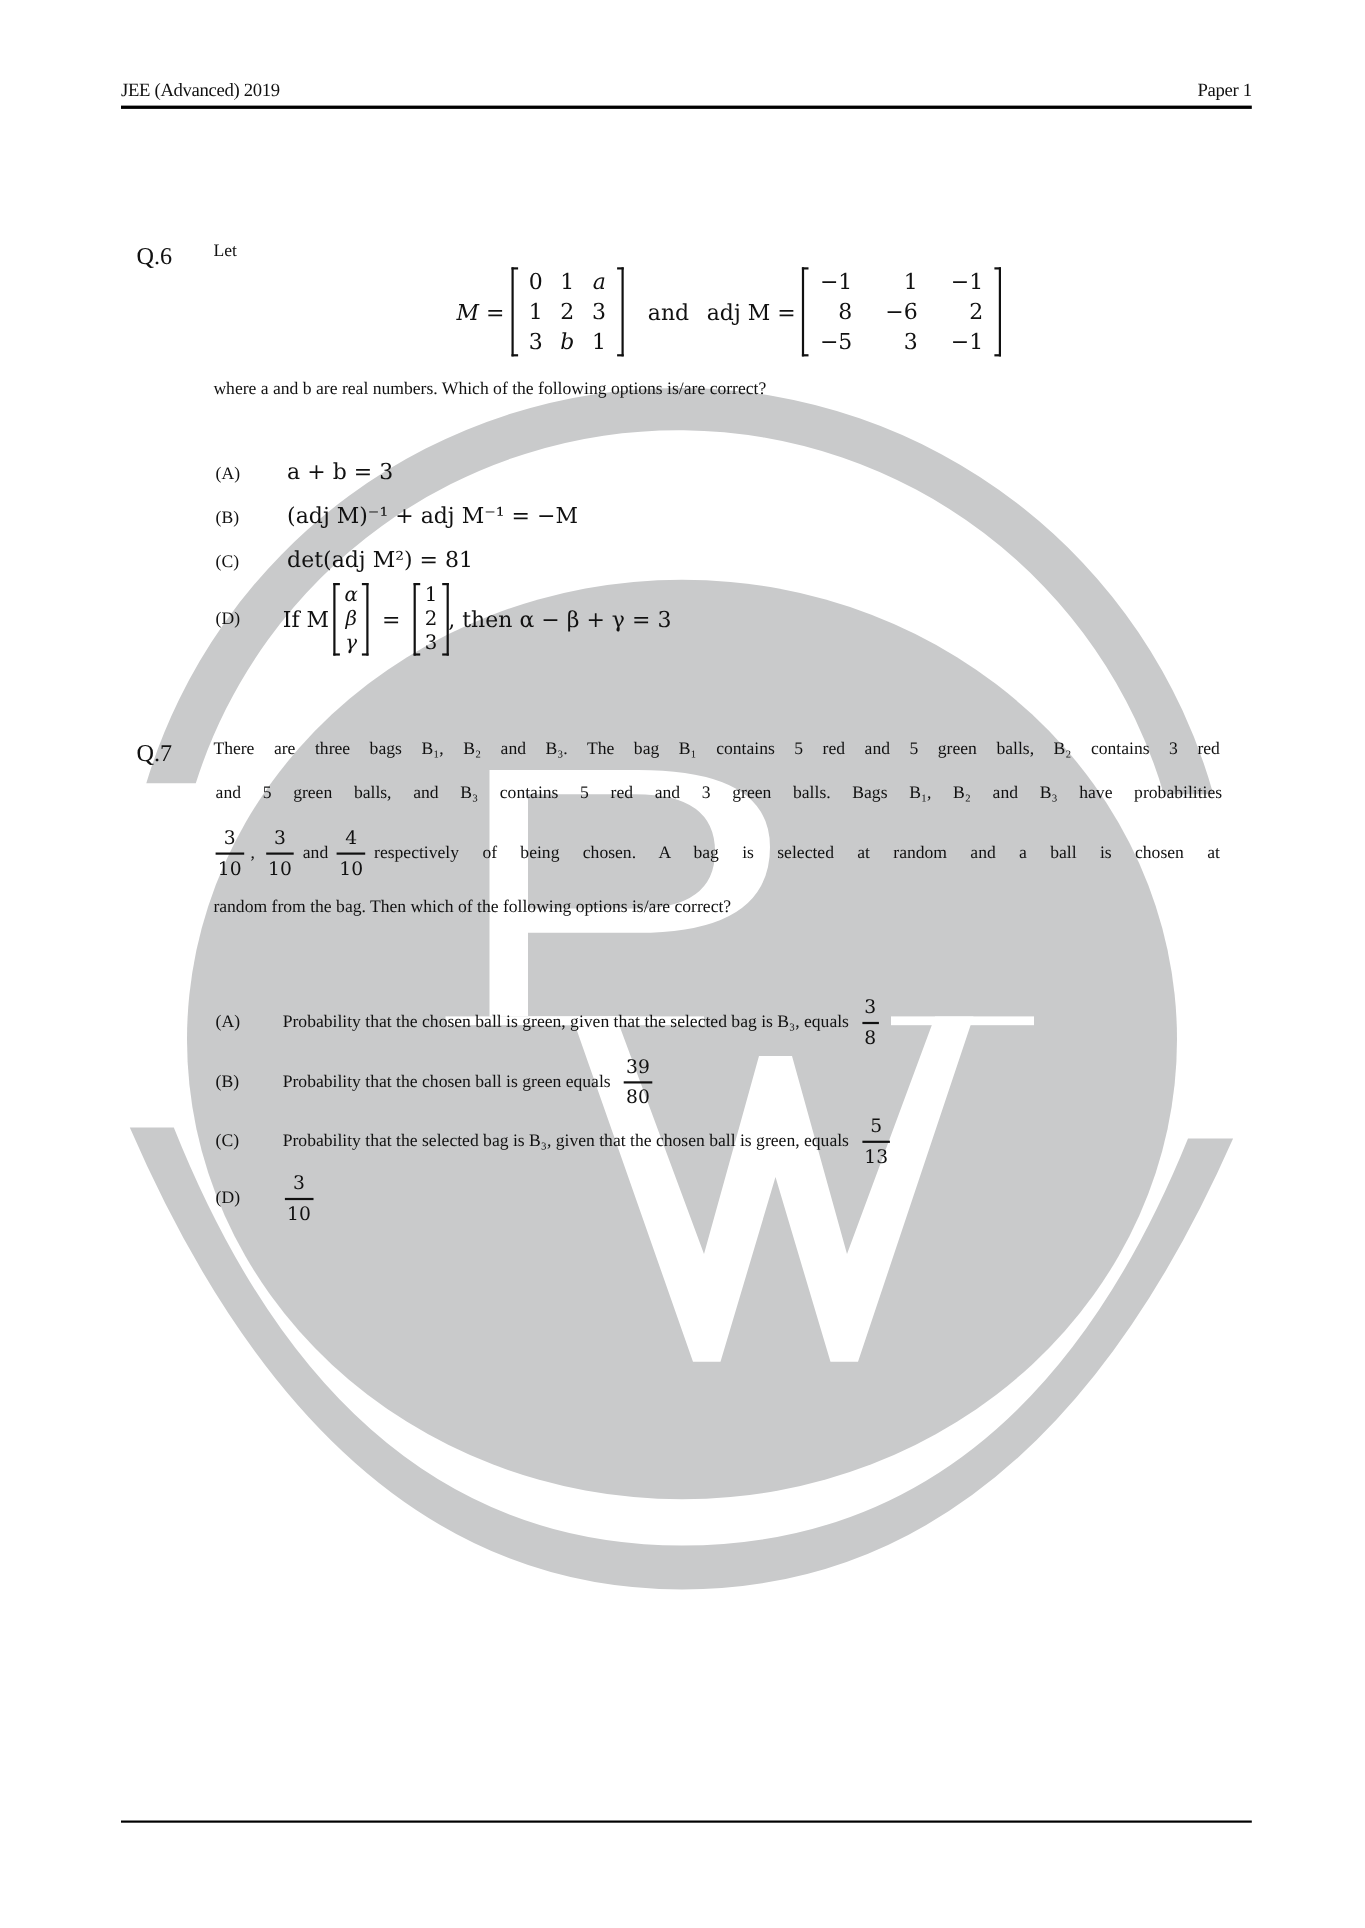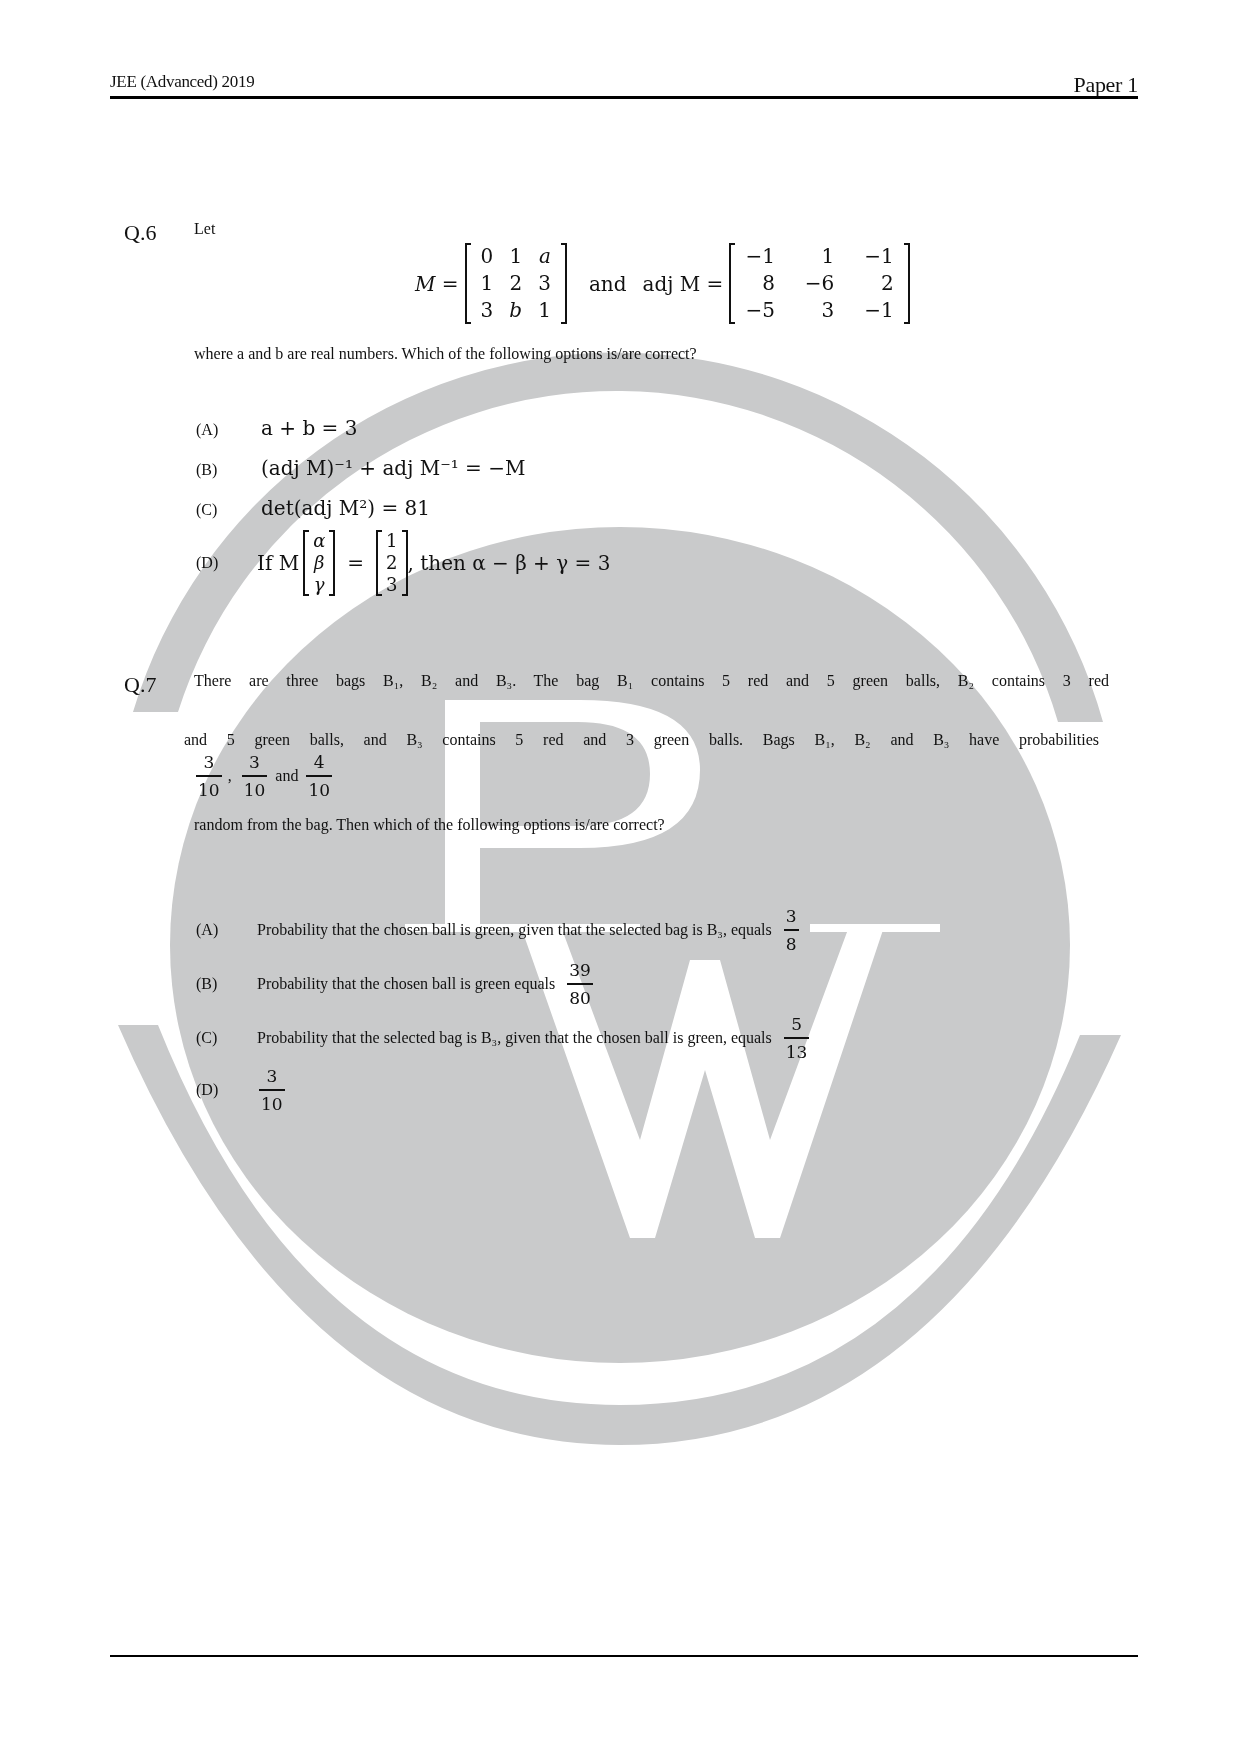--- a/index.html
+++ b/index.html
@@ -6,21 +6,21 @@
   body { width: 1241px; height: 1753px; position: relative; overflow: hidden;
          font-family: "Liberation Serif", "DejaVu Serif", serif; color: #111; }
   .page { position: absolute; left: 0; top: 0; width: 1241px; height: 1753px; }
 
   
   .watermark { position: absolute; left: 0; top: 0; width: 1241px; height: 1753px; z-index: 0; }
 
   
   .header { position: absolute; left: 110px; top: 72px; width: 1028px; height: 26px; z-index: 2; }
   .header .title { position: absolute; left: 0; top: 0; font-size: 17px; letter-spacing: -0.3px; }
-  .header .paper { position: absolute; right: 0; top: 0; font-size: 22px; letter-spacing: -0.3px; text-align: right; }
+  .header .paper { position: absolute; right: 0; top: 0; font-size: 17px; letter-spacing: -0.3px; text-align: right; }
   .rule-top { position: absolute; left: 110px; top: 96px; width: 1028px; height: 3px; background: #000; z-index: 2; }
   .rule-bottom { position: absolute; left: 110px; top: 1655px; width: 1028px; height: 2px; background: #000; z-index: 2; }
 
   .content { position: absolute; left: 0; top: 0; width: 1241px; z-index: 3; }
   .abs { position: absolute; white-space: nowrap; }
   .qnum { font-size: 22px; }
   .text { font-size: 16px; }
   .math { font-family: "DejaVu Serif", "Liberation Serif", serif; font-size: 20px; }
   .math i, i.m { font-style: italic; }
 
@@ -175,40 +175,41 @@
               </table>
           </span>
           <span class="math">, then α − β + γ = 3</span>
         </div>
       </div>
     </div>
 
     <div>
       <span class="abs qnum" style="left:124px; top:672px;">Q.7</span>
       <div class="abs text justify" style="left:194px; top:672px; width:915px;">There are three bags B₁, B₂ and B₃. The bag B₁ contains 5 red and 5 green balls, B₂ contains 3 red</div>
-      <div class="abs text justify" style="left:184px; top:712px; width:915px;margin-top:19px;">and 5 green balls, and B₃ contains 5 red and 3 green balls. Bags B₁, B₂ and B₃ have probabilities</div>
+      <div class="abs text justify" style="left:196px; top:712px; width:915px;">and 5 green balls, and B₃ contains 5 red and 3 green balls. Bags B₁, B₂ and B₃ have probabilities</div>
 
       <div class="abs" style="left:194px; top:752px; width:915px; display:flex; align-items:center;">
         <span class="frac">
             <span class="num">3</span>
             <span class="bar"></span>
             <span class="den">10</span>
           </span>
         <span class="text" style="margin:0 8px 0 4px;">,</span>
         <span class="frac">
             <span class="num">3</span>
             <span class="bar"></span>
             <span class="den">10</span>
           </span>
         <span class="text" style="margin:0 6px;">and</span>
         <span class="frac">
             <span class="num">4</span>
             <span class="bar"></span>
             <span class="den">10</span>
           </span>
+        <span class="text justify" style="flex:1; margin-left:6px;">respectively of being chosen.  A bag is selected at random and a ball is chosen at</span>
       </div>
 
       <div class="abs text" style="left:194px; top:816px;">random from the bag. Then which of the following options is/are correct?</div>
 
       <div>
         <div class="abs" style="left:196px; top:906px; display:flex; align-items:center;">
           <span class="text" style="display:inline-block; width:61px;">(A)</span>
           <span class="text" style="margin-right:10px;">Probability that the chosen ball is green, given that the selected bag is B₃, equals</span>
           <span class="frac">
               <span class="num">3</span>

